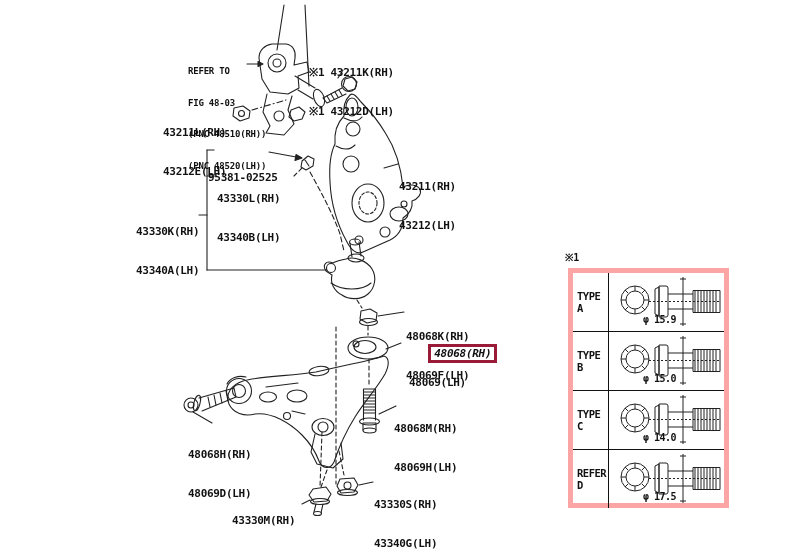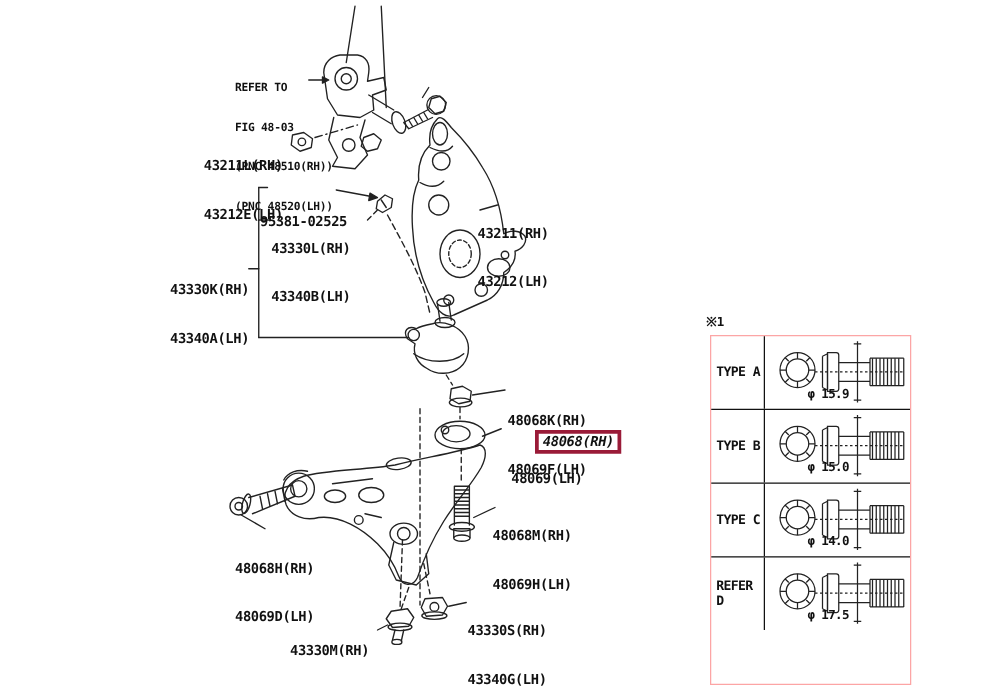--- a/index.html
+++ b/index.html
@@ -21,22 +21,22 @@
     background:#fff;
     font-style:italic;
   }
   .hl-sub{padding-left:0px;}
   .doc-number{
     position:absolute;left:782px;top:527px;font-size:11px;font-weight:normal;
     color:#8f8f8f;letter-spacing:0.5px;margin-top:43px;
   }
   .table-note{position:absolute;left:565px;top:250px;font-size:10px;font-weight:bold;}
   .bolt-table{
-    position:absolute;left:568px;top:268px;width:161px;height:280px;
-    border:1px solid #fca5a5;box-sizing:border-box;
+    position:absolute;left:568px;top:268px;width:161px;height:240px;
+    border:5px solid #fca5a5;box-sizing:border-box;
   }
   .trow{
     position:relative;height:59px;border-bottom:1px solid #111;
     display:flex;box-sizing:border-box;
   }
   .trow:last-child{border-bottom:none;height:58px;}
   .tcell-label{
     width:43px;border-right:1px solid #111;box-sizing:border-box;
     display:flex;align-items:center;padding-left:4px;
     font-size:10.5px;font-weight:bold;letter-spacing:-0.5px;
@@ -203,41 +203,45 @@
     </g>
   </svg>
 
   <div class="note-block" style="left:188px;top:45px">
     <div>REFER TO</div>
     <div>FIG 48-03</div>
     <div>(PNC 48510(RH))</div>
     <div>(PNC 48520(LH))</div>
   </div>
 
+  <div class="lbl" style="left:309px;top:40px">
+    <div>※1 43211K(RH)</div>
+    <div>※1 43212D(LH)</div>
+  </div>
 
   <div class="lbl" style="left:163px;top:100px">
     <div>43211L(RH)</div>
     <div>43212E(LH)</div>
   </div>
 
   <div class="lbl" style="left:208px;top:145px">
     <div>95381-02525</div>
   </div>
 
   <div class="lbl" style="left:217px;top:166px">
     <div>43330L(RH)</div>
     <div>43340B(LH)</div>
   </div>
 
   <div class="lbl" style="left:136px;top:199px">
     <div>43330K(RH)</div>
     <div>43340A(LH)</div>
   </div>
 
-  <div class="lbl" style="left:382px;top:154px">
+  <div class="lbl" style="left:399px;top:154px">
     <div>43211(RH)</div>
     <div>43212(LH)</div>
   </div>
 
   <div class="lbl" style="left:406px;top:304px">
     <div>48068K(RH)</div>
     <div>48069F(LH)</div>
   </div>
 
   <div class="lbl" style="left:409px;top:331px">

